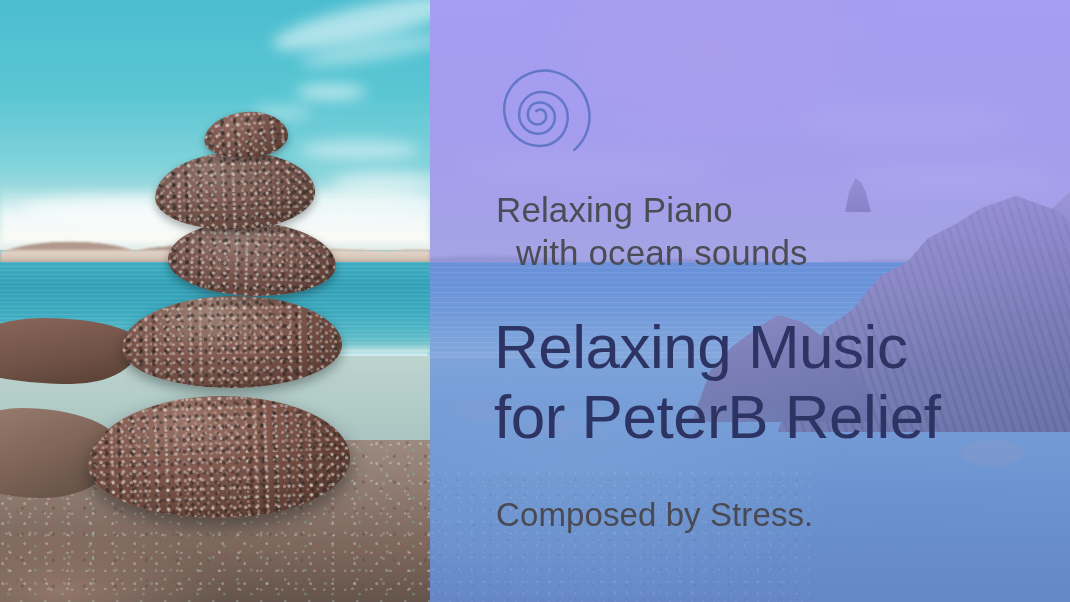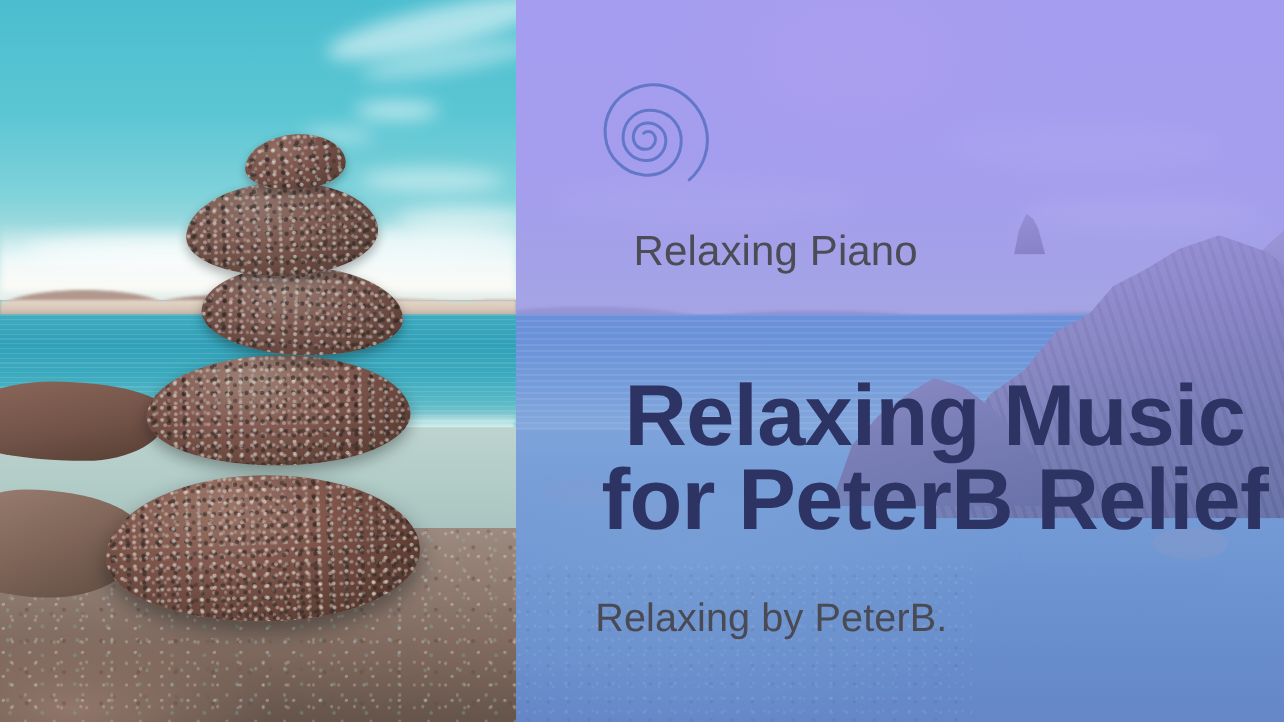--- a/index.html
+++ b/index.html
@@ -250,27 +250,26 @@
   }
 
   
   .content{position:absolute;left:430px;top:0;width:640px;height:602px;}
   .logo{position:absolute;left:68px;top:60px;width:96px;height:102px;}
   .subtitle{
     position:absolute;left:66px;top:188px;width:560px;
     font-size:35px;line-height:43px;font-weight:400;color:#4c4c56;
     letter-spacing:.1px;
   }
-  .subtitle div{white-space:nowrap;margin-left:32px;}
+  .subtitle div{white-space:nowrap;}
   .sub-l2{padding-left:20px;}
   .title{
     position:absolute;left:64px;top:312px;width:570px;
-    font-size:72px;line-height:70px;font-weight:700;color:#2d3463;
+    font-size:62px;line-height:70px;font-weight:400;color:#2d3463;
     letter-spacing:-.5px;
-    text-align:center;
   }
   .title div{white-space:nowrap;}
   .composer{
     position:absolute;left:66px;top:494px;width:560px;
     font-size:33px;line-height:42px;font-weight:400;color:#4a4a54;
     letter-spacing:.1px;white-space:nowrap;
   }
 </style>
 </head>
 <body>
@@ -344,23 +343,24 @@
                  C 48 43 39 43 34 48
                  C 30 53 30 60 34 64
                  C 38 68 45 68 48 64
                  C 51 61 51 56 48 53
                  C 46 51 42 51 40 53" fill="none" stroke="#5A72C4" stroke-width="2.6" stroke-linecap="round" stroke-linejoin="round" opacity="0.88"></path>
       </svg>
     </div>
 
     <div class="subtitle">
       <div class="sub-l1">Relaxing Piano</div>
+      <div class="sub-l2">with ocean sounds</div>
     </div>
 
     <div class="title">
       <div class="title-l1">Relaxing Music</div>
       <div class="title-l2">for PeterB Relief</div>
     </div>
 
-    <div class="composer">Relaxing by PeterB.</div>
+    <div class="composer">Composed by Stress.</div>
 
   </div>
 </div>
 
 </body></html>

